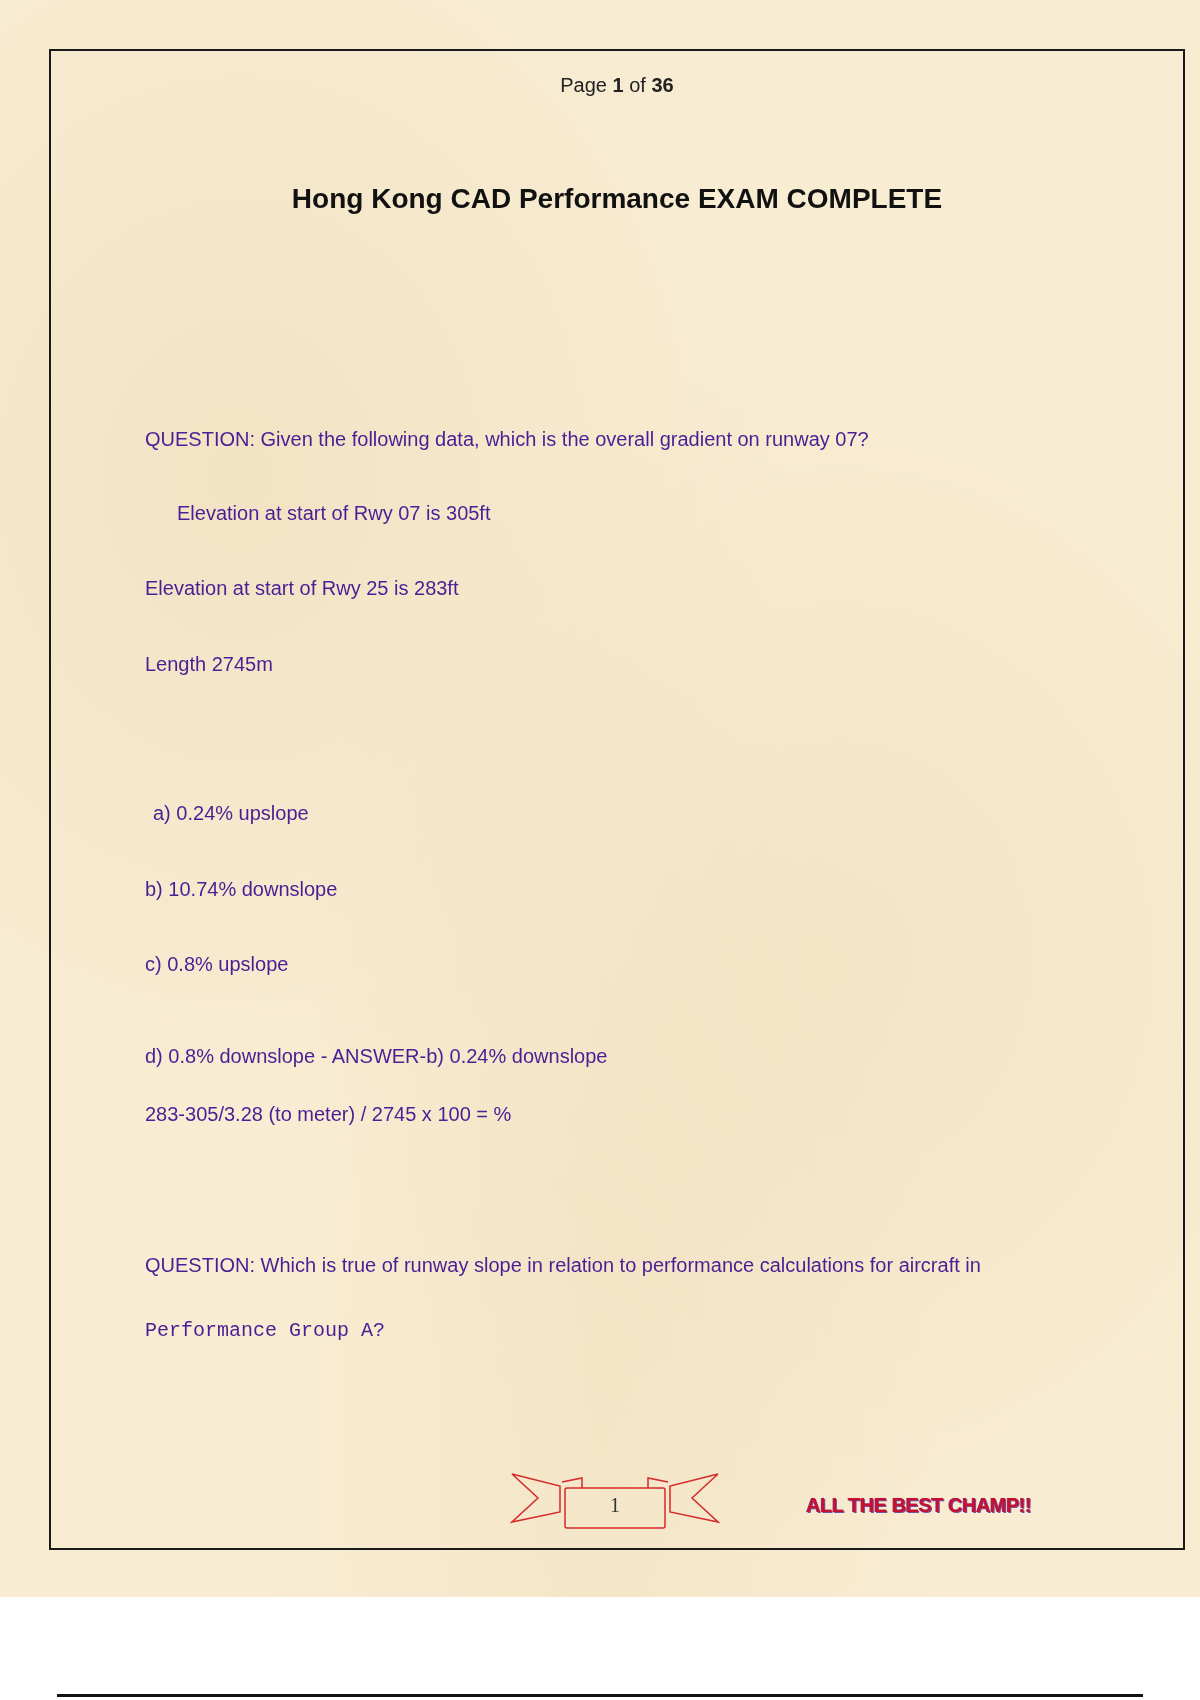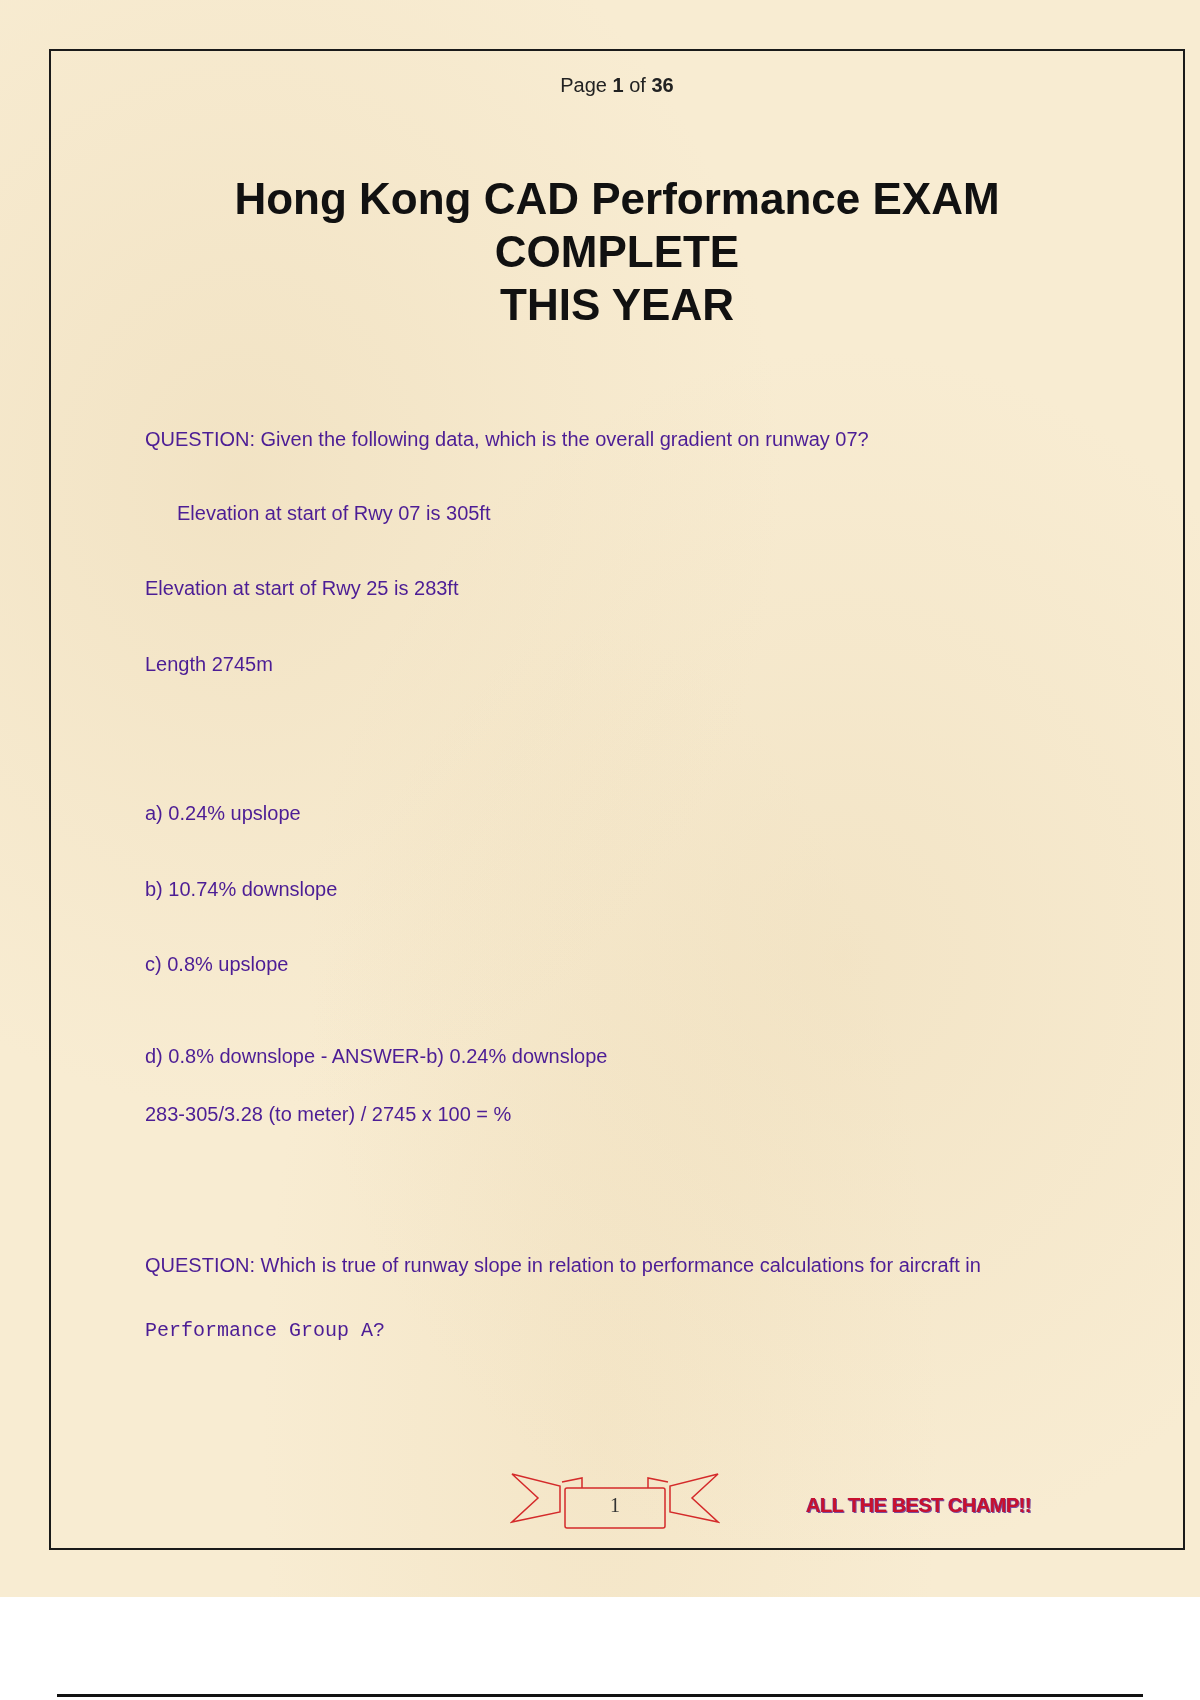--- a/index.html
+++ b/index.html
@@ -10,49 +10,48 @@
       radial-gradient(ellipse at 20% 30%, rgba(230,210,170,0.35) 0%, rgba(0,0,0,0) 40%),
       radial-gradient(ellipse at 70% 60%, rgba(230,210,170,0.3) 0%, rgba(0,0,0,0) 45%),
       radial-gradient(ellipse at 50% 90%, rgba(235,215,175,0.3) 0%, rgba(0,0,0,0) 40%),
       #f8ecd2; }
   .frame { position:absolute; left:49px; top:49px; width:1136px; height:1501px;
            border:2px solid #1a1a1a; box-sizing:border-box; }
   .page-num { position:absolute; top:74px; left:0; width:1234px; text-align:center;
               font-size:20px; color:#222; }
   .page-num b { font-weight:bold; }
   .title { position:absolute; top:172px; left:120px; width:994px; text-align:center;
-           font-weight:bold; font-size:44px; line-height:53px; color:#111; }
+           font-weight:bold; font-size:28px; line-height:53px; color:#111; }
   .line { position:absolute; left:145px; font-size:20px; color:#4c1d95; white-space:nowrap; }
   .ribbon { position:absolute; left:510px; top:1466px; width:210px; height:66px; }
   .ribbon-num { position:absolute; left:565px; top:1494px; width:100px; text-align:center;
                 font-family:"Liberation Serif", serif; font-size:20px; color:#333; }
   .champ { position:absolute; left:806px; top:1494px; font-weight:bold; font-size:20px;
            color:#c8102e; letter-spacing:-0.5px;
            text-shadow:1px 1px 0 #7a4fa0, -0.5px 0 0 #7a4fa0; }
   .bottom-rule { position:absolute; left:57px; top:1694px; width:1086px; height:3px; background:#111; }
 </style>
 </head>
 <body>
 
 <div class="parchment"></div>
 <div class="frame"></div>
 
 <div class="page-num"><span>Page </span><b>1</b><span> of </span><b>36</b></div>
 
 <div class="title">
   <div>Hong Kong CAD Performance EXAM COMPLETE</div>
-  <div>THIS YEAR</div>
 </div>
 
 <div class="line" style="top:428px;">QUESTION: Given the following data, which is the overall gradient on runway 07?</div>
 <div class="line" style="top:502px;margin-left:32px;">Elevation at start of Rwy 07 is 305ft</div>
 <div class="line" style="top:577px;">Elevation at start of Rwy 25 is 283ft</div>
 <div class="line" style="top:653px;">Length 2745m</div>
 
-<div class="line" style="top:802px;">a) 0.24% upslope</div>
+<div class="line" style="top:802px;margin-left:8px;">a) 0.24% upslope</div>
 <div class="line" style="top:878px;">b) 10.74% downslope</div>
 <div class="line" style="top:953px;">c) 0.8% upslope</div>
 <div class="line" style="top:1028px;margin-top:17px;">d) 0.8% downslope - ANSWER-b) 0.24% downslope</div>
 <div class="line" style="top:1103px;">283-305/3.28 (to meter) / 2745 x 100 = %</div>
 
 <div class="line" style="top:1254px;">QUESTION: Which is true of runway slope in relation to performance calculations for aircraft in</div>
 <div class="line" style="top:1319px;font-family:Liberation Mono, monospace;">Performance Group A?</div>
 
 <svg class="ribbon" viewBox="0 0 210 66">
   <g fill="none" stroke="#d42a2a" stroke-width="1.5">

